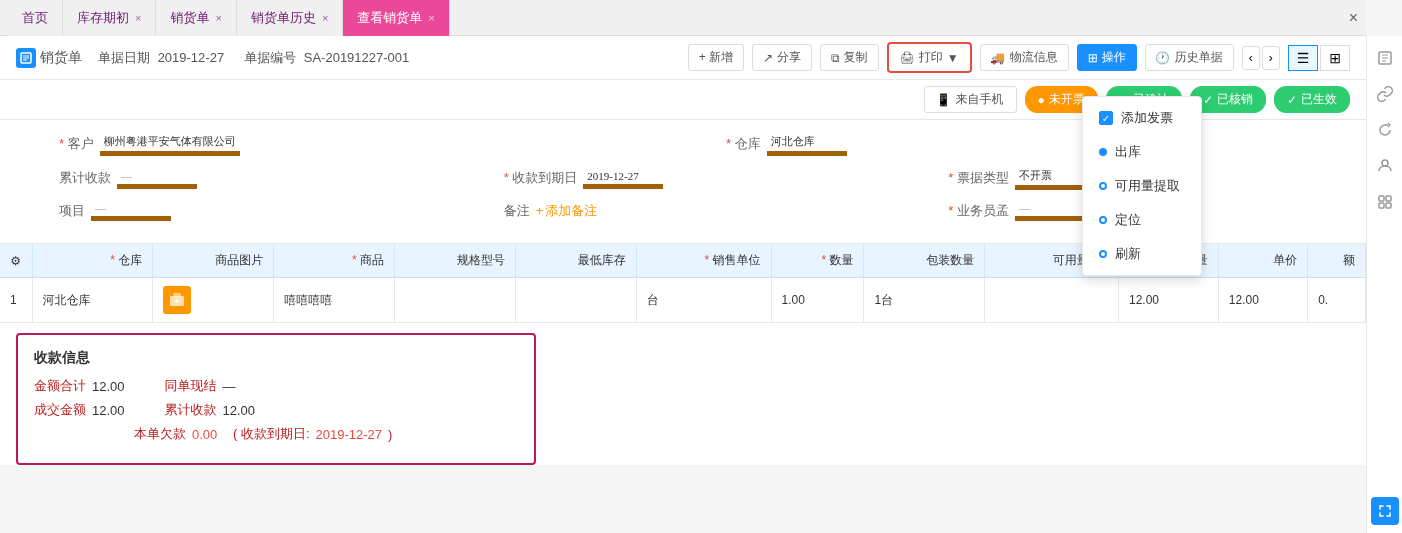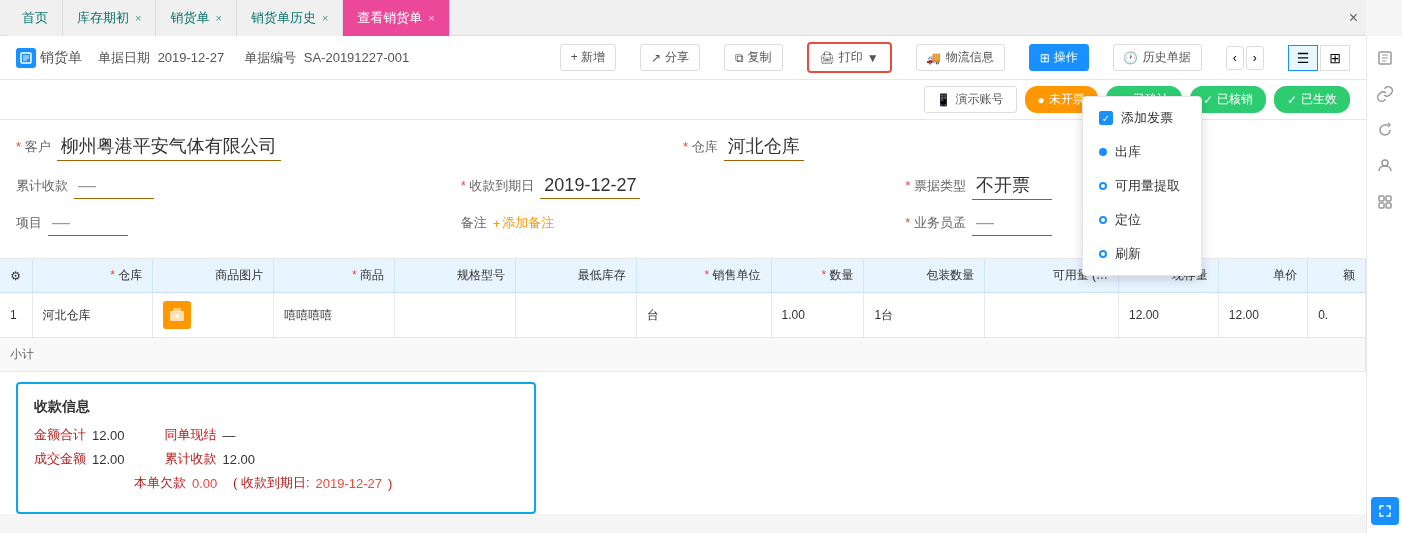--- a/index.html
+++ b/index.html
@@ -5,21 +5,21 @@
     * { box-sizing: border-box; margin: 0; padding: 0; }
     body { font-family: 'Microsoft YaHei', Arial, sans-serif; font-size: 13px; background: #f5f5f5; color: #333; }
 
     
     .tab-bar {
       display: flex; align-items: center; background: #f0f0f0; border-bottom: 1px solid #ddd;
       padding: 0 8px; height: 36px; position: relative;
     }
     .tab-item {
       display: flex; align-items: center; padding: 0 14px; height: 36px; cursor: pointer;
-      background: #f0f0f0; border-right: 1px solid #ddd; font-size: 13px; color: #0f766e;
+      background: #f0f0f0; border-right: 1px solid #ddd; font-size: 13px; color: #701a75;
       white-space: nowrap;
     }
     .tab-item.active {
       background: #21ba8e; color: #fff; border-radius: 0;
     }
     .tab-item .close-btn {
       margin-left: 6px; font-size: 11px; cursor: pointer; opacity: 0.7;
     }
     .tab-close-global {
       position: absolute; right: 8px; top: 50%; transform: translateY(-50%);
@@ -35,21 +35,21 @@
       display: flex; align-items: center; gap: 4px; color: #555; font-size: 13px;
     }
     .doc-header .doc-type-icon {
       width: 20px; height: 20px; background: #1890ff; border-radius: 3px;
       display: flex; align-items: center; justify-content: center; color: #fff; font-size: 10px;
     }
     .doc-header .meta { color: #555; font-size: 13px; }
     .doc-header .meta span { margin-right: 4px; margin-top: 15px; }
 
     .toolbar {
-      margin-left: auto; display: flex; align-items: center; gap: 24px;
+      margin-left: auto; display: flex; align-items: center; gap: 8px;
     }
     .toolbar-btn {
       display: flex; align-items: center; gap: 4px; padding: 4px 10px;
       border: 1px solid #ddd; border-radius: 3px; background: #fff; cursor: pointer;
       font-size: 12px; color: #555; white-space: nowrap;
     }
     .toolbar-btn.logistics { background: #fff; }
     .toolbar-btn.operate { background: #1890ff; color: #fff; border-color: #1890ff; }
     .nav-arrows { display: flex; gap: 2px; }
     .nav-arrow { padding: 4px 6px; border: 1px solid #ddd; border-radius: 3px; cursor: pointer; background: #fff; font-size: 12px; }
@@ -79,27 +79,27 @@
     .form-section {
       padding: 12px 16px; background: #fff;
     }
     .form-row {
       display: flex; align-items: center; margin-bottom: 10px; gap: 0;
     }
     .form-field {
       display: flex; align-items: center; flex: 1; min-width: 0;
     }
     .form-label {
-      white-space: nowrap; color: #666; font-size: 13px; margin-right: 6px;
+      white-space: nowrap; color: #666; font-size: 13px; margin-right: 6px; margin-left: 43px;
     }
     .form-label.required::before {
       content: '* '; color: #e74c3c;
     }
     .form-value {
-      color: #333; font-size: 18px; border-bottom: 1px solid #a16207; padding: 2px 4px; min-width: 80px;
+      color: #333; font-size: 11px; border-bottom: 5px solid #a16207; padding: 2px 4px; min-width: 80px; font-family: Liberation Serif, serif;
     }
     .form-value.empty { color: #999; }
     .add-note-btn {
       color: #ff9800; font-size: 13px; cursor: pointer; display: flex; align-items: center; gap: 2px;
     }
 
     
     .table-container {
       background: #fff; border-top: 1px solid #e8e8e8;
     }
@@ -118,21 +118,21 @@
     tbody td {
       padding: 8px 10px; border-right: 1px solid #e8e8e8; border-bottom: 1px solid #e8e8e8;
       color: #333; font-size: 12px;
     }
     .subtotal-row td { background: #f9f9f9; color: #666; }
     .settings-col { width: 32px; text-align: center; }
     .product-img { width: 28px; height: 28px; background: #ff9800; border-radius: 3px; display: inline-flex; align-items: center; justify-content: center; }
 
     
     .payment-info {
-      border: 2px solid #0ea5e9; margin: 10px 16px; padding: 14px 16px; border-radius: 4px;
+      border: 2px solid #be185d; margin: 10px 16px; padding: 14px 16px; border-radius: 4px;
       background: #fff; max-width: 520px;
     }
     .payment-title { font-weight: bold; font-size: 14px; margin-bottom: 10px; }
     .payment-row { display: flex; margin-bottom: 6px; gap: 40px; }
     .payment-item { display: flex; align-items: center; gap: 6px; }
     .payment-label { color: #b91c1c; font-size: 13px; }
     .payment-value { color: #333; font-size: 13px; }
     .payment-value.red { color: #e74c3c; }
     .payment-value.date-ref { color: #e74c3c; }
 
@@ -263,21 +263,21 @@
         <button class="view-btn active">☰</button>
         <button class="view-btn">⊞</button>
       </div>
     </div>
   </div>
 
   <div class="status-bar">
     <div style="margin-left:auto;display:flex;gap:8px;align-items:center;">
       <button class="status-btn from-phone">
         <span>📱</span>
-        <span>演示账号</span>
+        <span>来自手机</span>
       </button>
       <button class="status-btn not-open">
         <span>●</span>
         <span>未开票</span>
       </button>
       <button class="status-btn confirmed" style="background:#2ecc71;color:#fff;border-color:#2ecc71;border-radius:12px;">
         <span>✓</span>
         <span>已确认</span>
       </button>
       <button class="status-btn cancelled">
@@ -374,23 +374,20 @@
             <td></td>
             <td></td>
             <td>台</td>
             <td>1.00</td>
             <td>1台</td>
             <td></td>
             <td>12.00</td>
             <td>12.00</td>
             <td>0.</td>
           </tr>
-          <tr class="subtotal-row">
-            <td colspan="13">小计</td>
-          </tr>
         </tbody>
       </table>
     </div>
 
     <div class="payment-info">
       <div class="payment-title">收款信息</div>
       <div class="payment-row">
         <div class="payment-item">
           <span class="payment-label">金额合计</span>
           <span class="payment-value">12.00</span>

